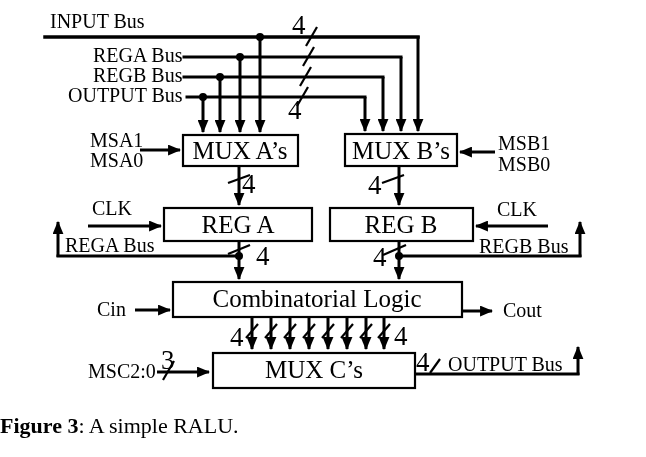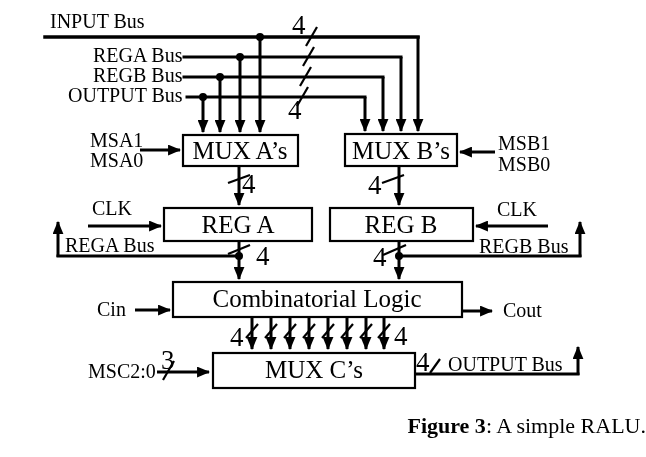--- a/index.html
+++ b/index.html
@@ -2,22 +2,22 @@
 <html><head>
 <meta charset="utf-8">
 <style>
   html,body{margin:0;padding:0;background:#ffffff;}
   .stage{position:relative;width:646px;height:457px;background:#ffffff;overflow:hidden;
          font-family:"Liberation Serif","DejaVu Serif",serif;}
   svg text{font-family:"Liberation Serif","DejaVu Serif",serif;fill:#000;}
   .lbl{font-size:20px;}
   .boxlbl{font-size:25px;}
   .wdig{font-size:27px;}
-  .caption{position:absolute;top:413px;left:0;width:100%;text-align:right;
-           font-size:22px;color:#000;padding-left:27px;box-sizing:border-box;}
+  .caption{position:absolute;top:413px;left:0;width:100%;text-align:left;
+           font-size:22px;color:#000;padding-left:0;box-sizing:border-box;}
   .caption .b{font-weight:bold;}
 </style>
 </head>
 <body>
 
 <div class="stage">
   <svg width="646" height="457" viewBox="0 0 646 457">
     <defs>
       <marker id="ah" viewBox="0 0 12 10" markerWidth="13" markerHeight="11" refX="11" refY="5" orient="auto" markerUnits="userSpaceOnUse">
         <path d="M0 0 L12 5 L0 10 Z" fill="#000"></path>

